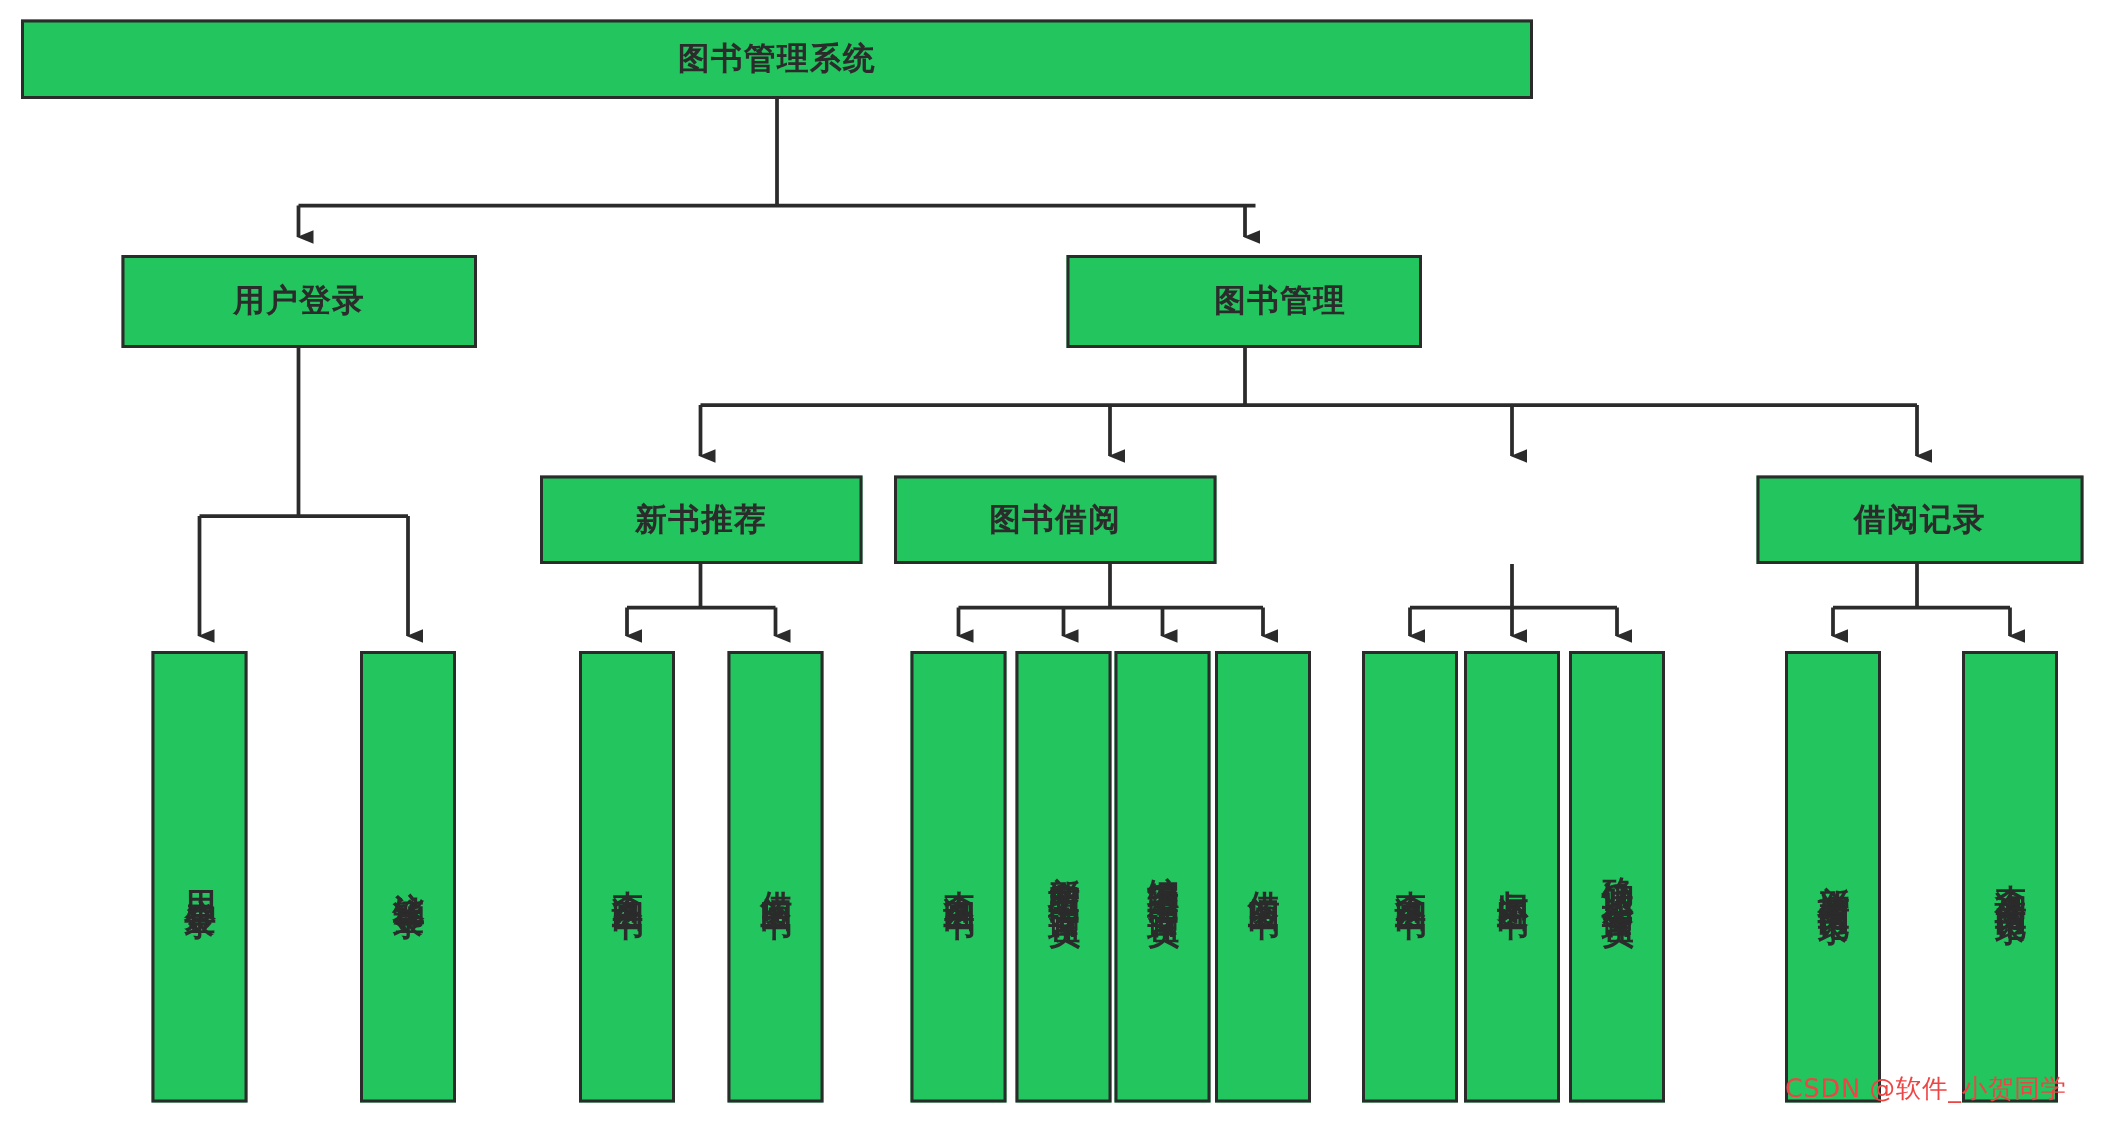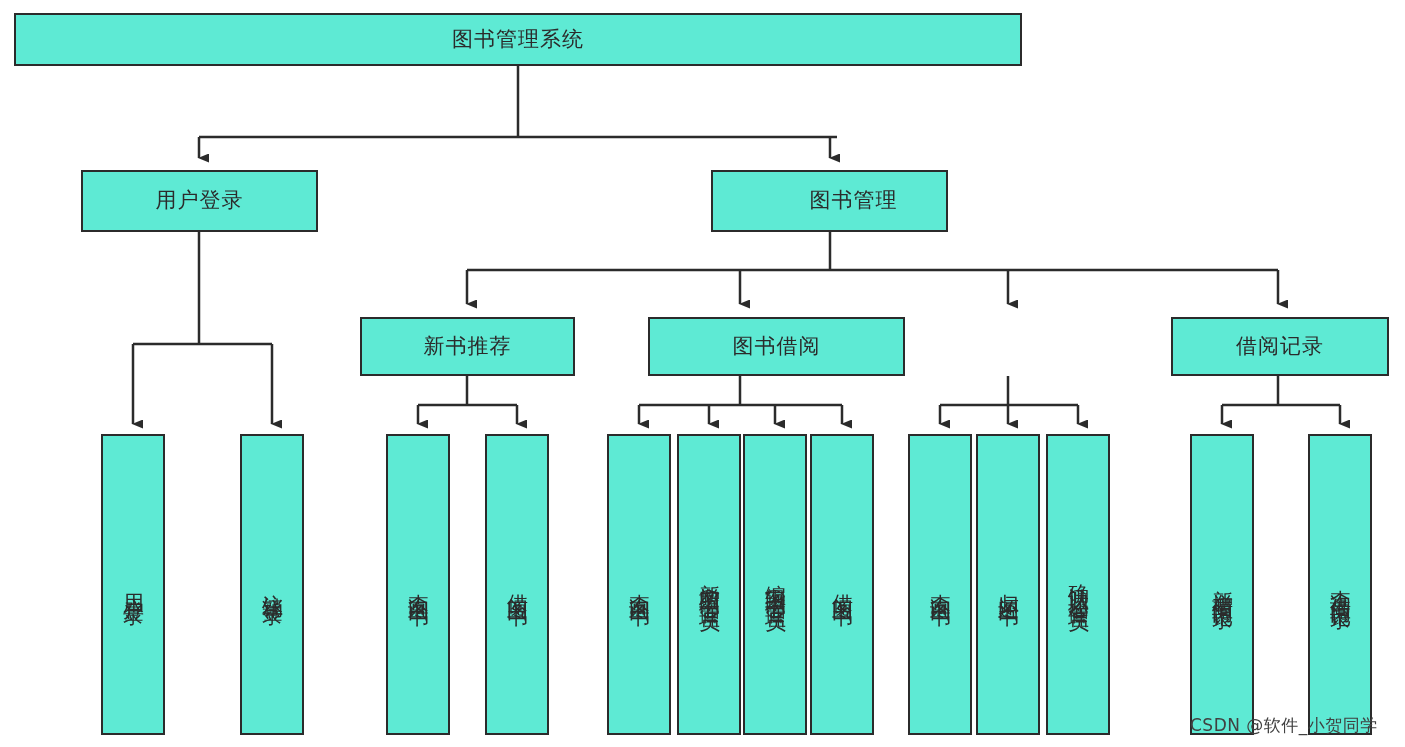--- a/index.html
+++ b/index.html
@@ -19,25 +19,26 @@
     position: absolute;
     left: 0;
     top: 0;
     width: 1405px;
     height: 747px;
   }
   .node {
     position: absolute;
     box-sizing: border-box;
     border: 2.5px solid #2b2b2b;
-    background: #5eead4;
+    background: #22c55e;
     display: flex;
     align-items: center;
     justify-content: center;
     color: #2b2b2b;
+    font-weight: bold;
   }
   .node.horiz .label {
     font-size: 21px;
     letter-spacing: 1px;
     line-height: 1.2;
     white-space: nowrap;
   }
   .node.vert {
     align-items: center;
     justify-content: center;
@@ -45,21 +46,21 @@
   .node.vert .label {
     writing-mode: vertical-rl;
     text-orientation: upright;
     font-size: 21px;
     letter-spacing: 4px;
     line-height: 1.1;
     white-space: nowrap;
   }
   .watermark {
     position: absolute;
-    color: #404040;
+    color: #ef4444;
     font-size: 17px;
     letter-spacing: 0.5px;
     white-space: nowrap;
     pointer-events: none;
   }
 </style>
 </head>
 <body>
 
 <div id="canvas">
@@ -121,21 +122,21 @@
   <div class="node horiz" style="left:81px; top:170px; width:237px; height:62px;">
     <span class="label">用户登录</span>
   </div>
   <div class="node horiz" style="left:711px; top:170px; width:237px; height:62px;padding-left:48px;">
     <span class="label">图书管理</span>
   </div>
 
   <div class="node horiz" style="left:360px; top:317px; width:215px; height:59px;align-items:center;">
     <span class="label">新书推荐</span>
   </div>
-  <div class="node horiz" style="left:648px; top:317px; width:257px; height:59px;">
+  <div class="node horiz" style="left:596px; top:317px; width:215px; height:59px;">
     <span class="label">图书借阅</span>
   </div>
   <div class="node horiz" style="left:1171px; top:317px; width:218px; height:59px;">
     <span class="label">借阅记录</span>
   </div>
 
   <div class="node vert" style="left:101px; top:434px; width:64px; height:301px;">
     <span class="label">用户登录</span>
   </div>
   <div class="node vert" style="left:240px; top:434px; width:64px; height:301px;">

